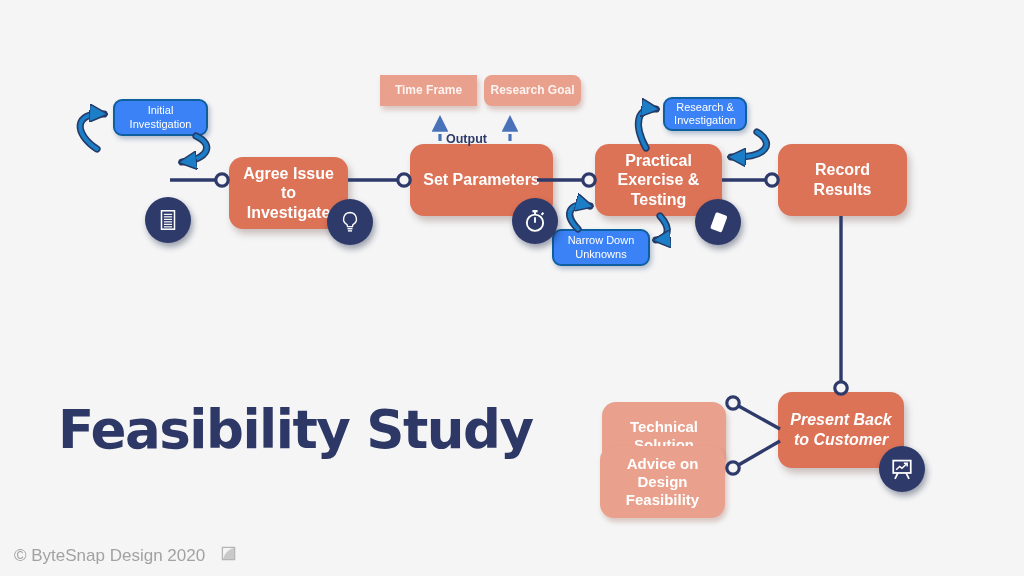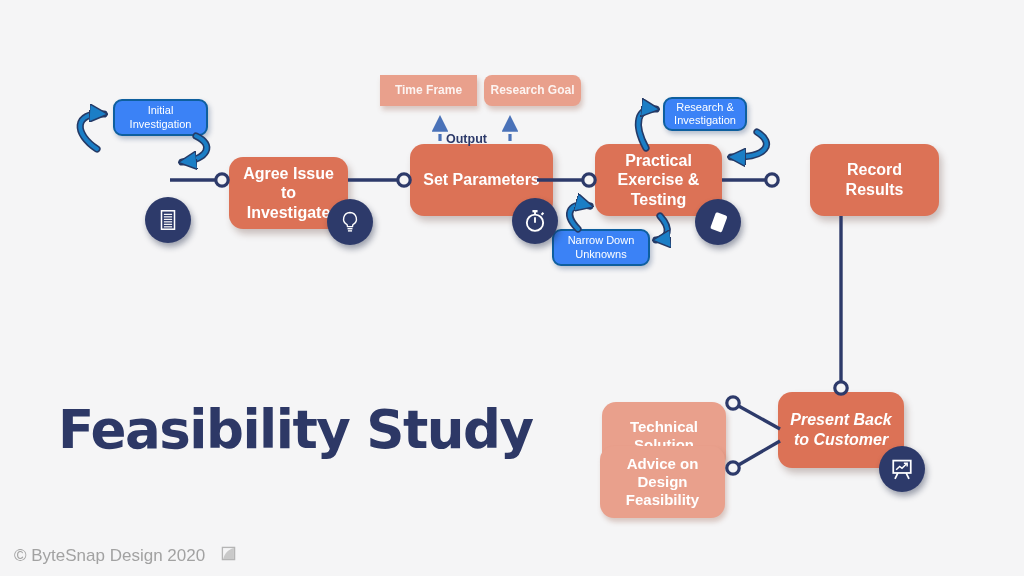--- a/index.html
+++ b/index.html
@@ -42,21 +42,21 @@
     border:2px solid #0e5f9e;
     border-radius:9px;
     box-shadow:2px 3px 5px rgba(30,60,110,0.30);
     font-size:11px; font-weight:normal;
   }
 
   .n-customer  { left:42px;  top:144px; width:128px; height:72px; padding:0 15px; }
   .n-agree     { left:229px; top:144px; width:119px; height:72px; padding:0 9px;margin-top:13px; }
   .n-set       { left:410px; top:144px; width:143px; height:72px; padding:0 2px; }
   .n-practical { left:595px; top:144px; width:127px; height:72px; padding:0 4px; font-size:16.5px; }
-  .n-record    { left:778px; top:144px; width:129px; height:72px; padding:0 24px;margin-left:32px; }
+  .n-record    { left:778px; top:144px; width:129px; height:72px; padding:0 24px; }
   .n-present   { left:778px; top:392px; width:126px; height:76px; padding:0 8px; font-size:15.5px;font-style:italic; }
 
   .n-initial     { left:113px; top:99px;  width:95px;  height:37px; padding:0 5px; }
   .n-researchinv { left:663px; top:97px;  width:84px; height:34px; padding:0 4px; }
   .n-narrow      { left:552px; top:229px; width:98px;  height:37px; padding:0 4px; font-size:11.5px; }
 
   .n-timeframe    { left:380px; top:75px; width:97px; height:31px; font-size:12px; color:rgba(255,255,255,0.88); border-radius:0; }
   .n-researchgoal { left:484px; top:75px; width:97px; height:31px; font-size:12px; color:rgba(255,255,255,0.88); border-radius:8px; }
   .n-technical    { left:602px; top:371px; width:124px; height:68px; font-size:15px; padding:0 18px;margin-top:31px; }
   .n-advice       { left:600px; top:446px; width:125px; height:72px; font-size:15px; padding:0 12px; }

